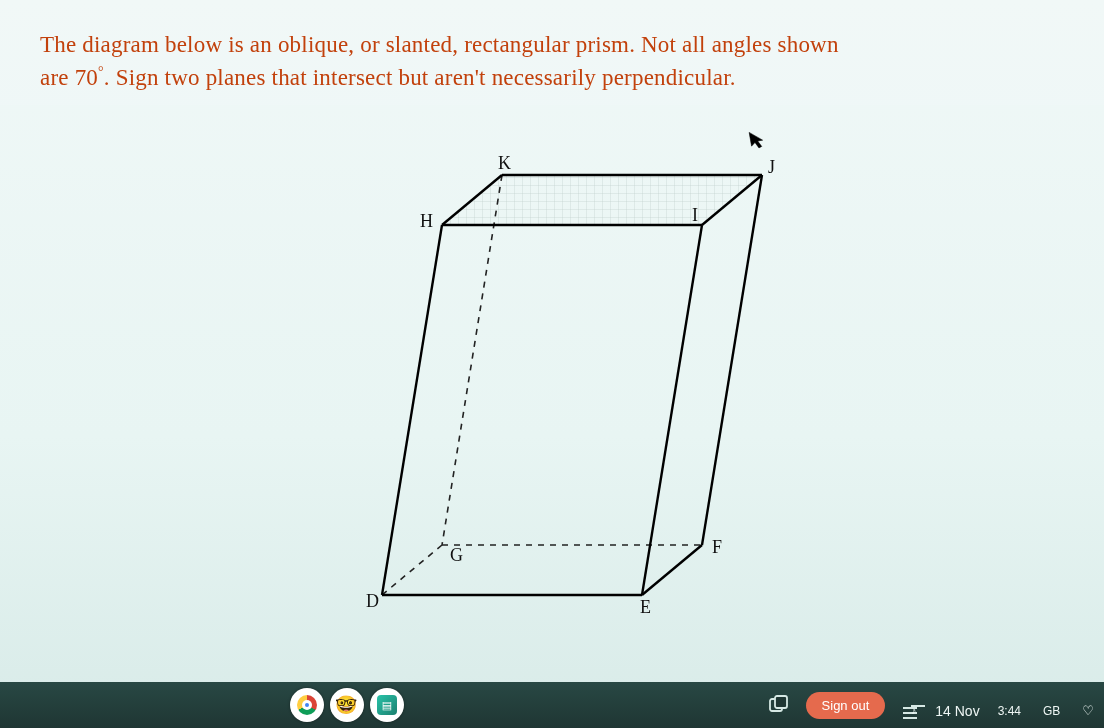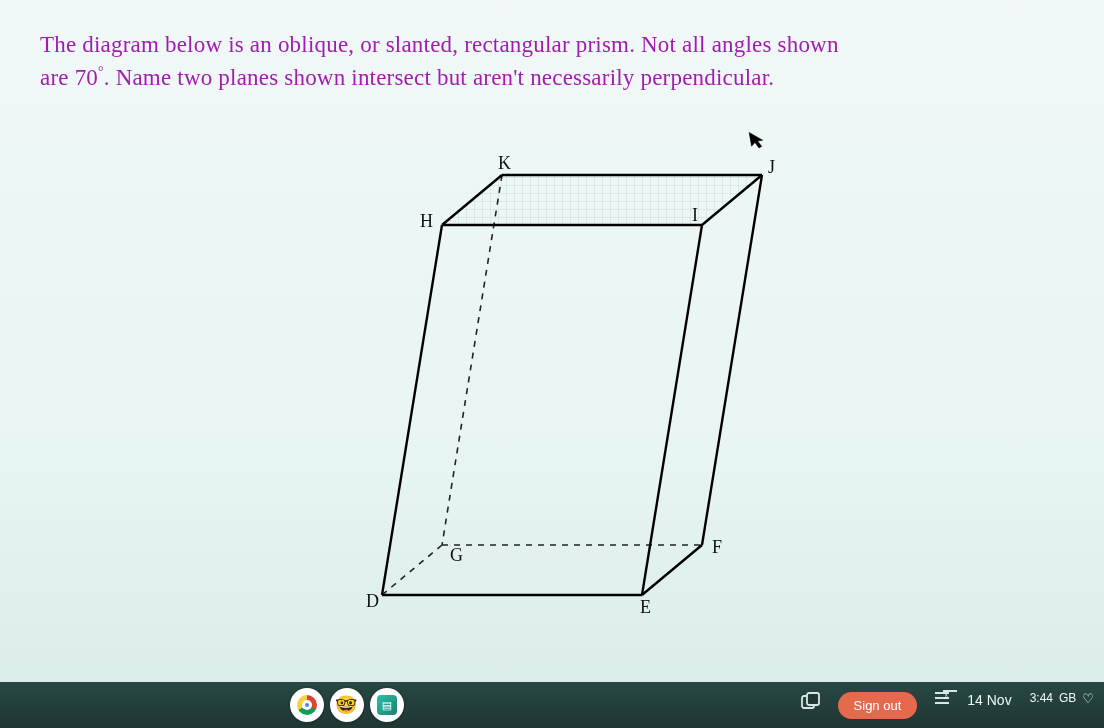--- a/index.html
+++ b/index.html
@@ -4,21 +4,21 @@
 <style>
   * { box-sizing: border-box; margin: 0; padding: 0; }
   html, body { width: 1104px; height: 728px; overflow: hidden; }
   body {
     font-family: Georgia, 'Times New Roman', serif;
     background: linear-gradient(180deg, #f0f8f7 0%, #e8f5f3 60%, #d8ebe8 100%);
     position: relative;
   }
   .question-area {
     padding: 28px 40px 10px 40px;
-    color: #a21caf;
+    color: #c2410c;
     background: rgba(255,255,255,0.1);
   }
   .question-line {
     font-size: 23px;
     line-height: 1.45;
     letter-spacing: 0.2px;
   }
   .degree-sup {
     font-size: 0.6em;
     vertical-align: super;
@@ -53,21 +53,21 @@
     left: 0; right: 0; bottom: 0;
     height: 46px;
     background: linear-gradient(0deg, #1f3633 0%, #284844 100%);
     display: flex;
     align-items: center;
     padding: 0 10px;
     gap: 8px;
   }
   .task-left { flex: 0 0 auto; display: flex; gap: 6px; margin-left: 280px; }
   .task-spacer { flex: 1 1 auto; }
-  .task-right { flex: 0 0 auto; display: flex; align-items: flex-start; gap: 18px; color: #eef6f4; font-family: Arial, sans-serif; font-size: 14px; }
+  .task-right { flex: 0 0 auto; display: flex; align-items: flex-end; gap: 18px; color: #eef6f4; font-family: Arial, sans-serif; font-size: 14px; }
   .circ-icon {
     width: 34px; height: 34px;
     border-radius: 50%;
     background: #fff;
     display: flex; align-items: center; justify-content: center;
     box-shadow: 0 0 3px rgba(0,0,0,0.4);
   }
   .chrome-inner {
     width: 20px; height: 20px; border-radius: 50%;
     background: conic-gradient(#db4437 0 120deg, #0f9d58 120deg 240deg, #ffcd40 240deg 360deg);
@@ -99,30 +99,30 @@
     border: none;
     cursor: pointer;
   }
   .menu-lines {
     display: inline-flex; flex-direction: column; gap: 3px;
     position: relative;
   }
   .menu-lines span { display:block; width:14px; height:2px; background:#d6e8e4; }
   .menu-lines .note { position:absolute; right:-8px; top:-2px; font-size:10px; }
   .clock-area { text-align: right; line-height: 1.1; }
-  .clock-area .line2 { font-size: 12px; display: flex; gap: 6px; align-items:center; }
+  .clock-area .line2 { font-size: 12px; display: flex; gap: 22px; align-items:center; }
   .heart { font-size: 13px; }
 </style>
 </head>
 <body>
 
 <div class="question-area">
   <p class="question-line">The diagram below is an oblique, or slanted, rectangular prism. Not all angles shown</p>
   <p class="question-line">
-    <span>are 70</span><span class="degree-sup">°</span><span>. Name two planes shown intersect but aren't necessarily perpendicular.</span>
+    <span>are 70</span><span class="degree-sup">°</span><span>. Sign two planes that intersect but aren't necessarily perpendicular.</span>
   </p>
 </div>
 
 <div class="cursor-arrow">
   <svg width="16" height="20" viewBox="0 0 16 20">
     <path d="M1 1 L1 15 L5 12 L8 18 L11 17 L8 11 L13 11 Z" fill="#000" stroke="#000" stroke-width="0.5"></path>
   </svg>
 </div>
 
 <div class="diagram-wrap">

